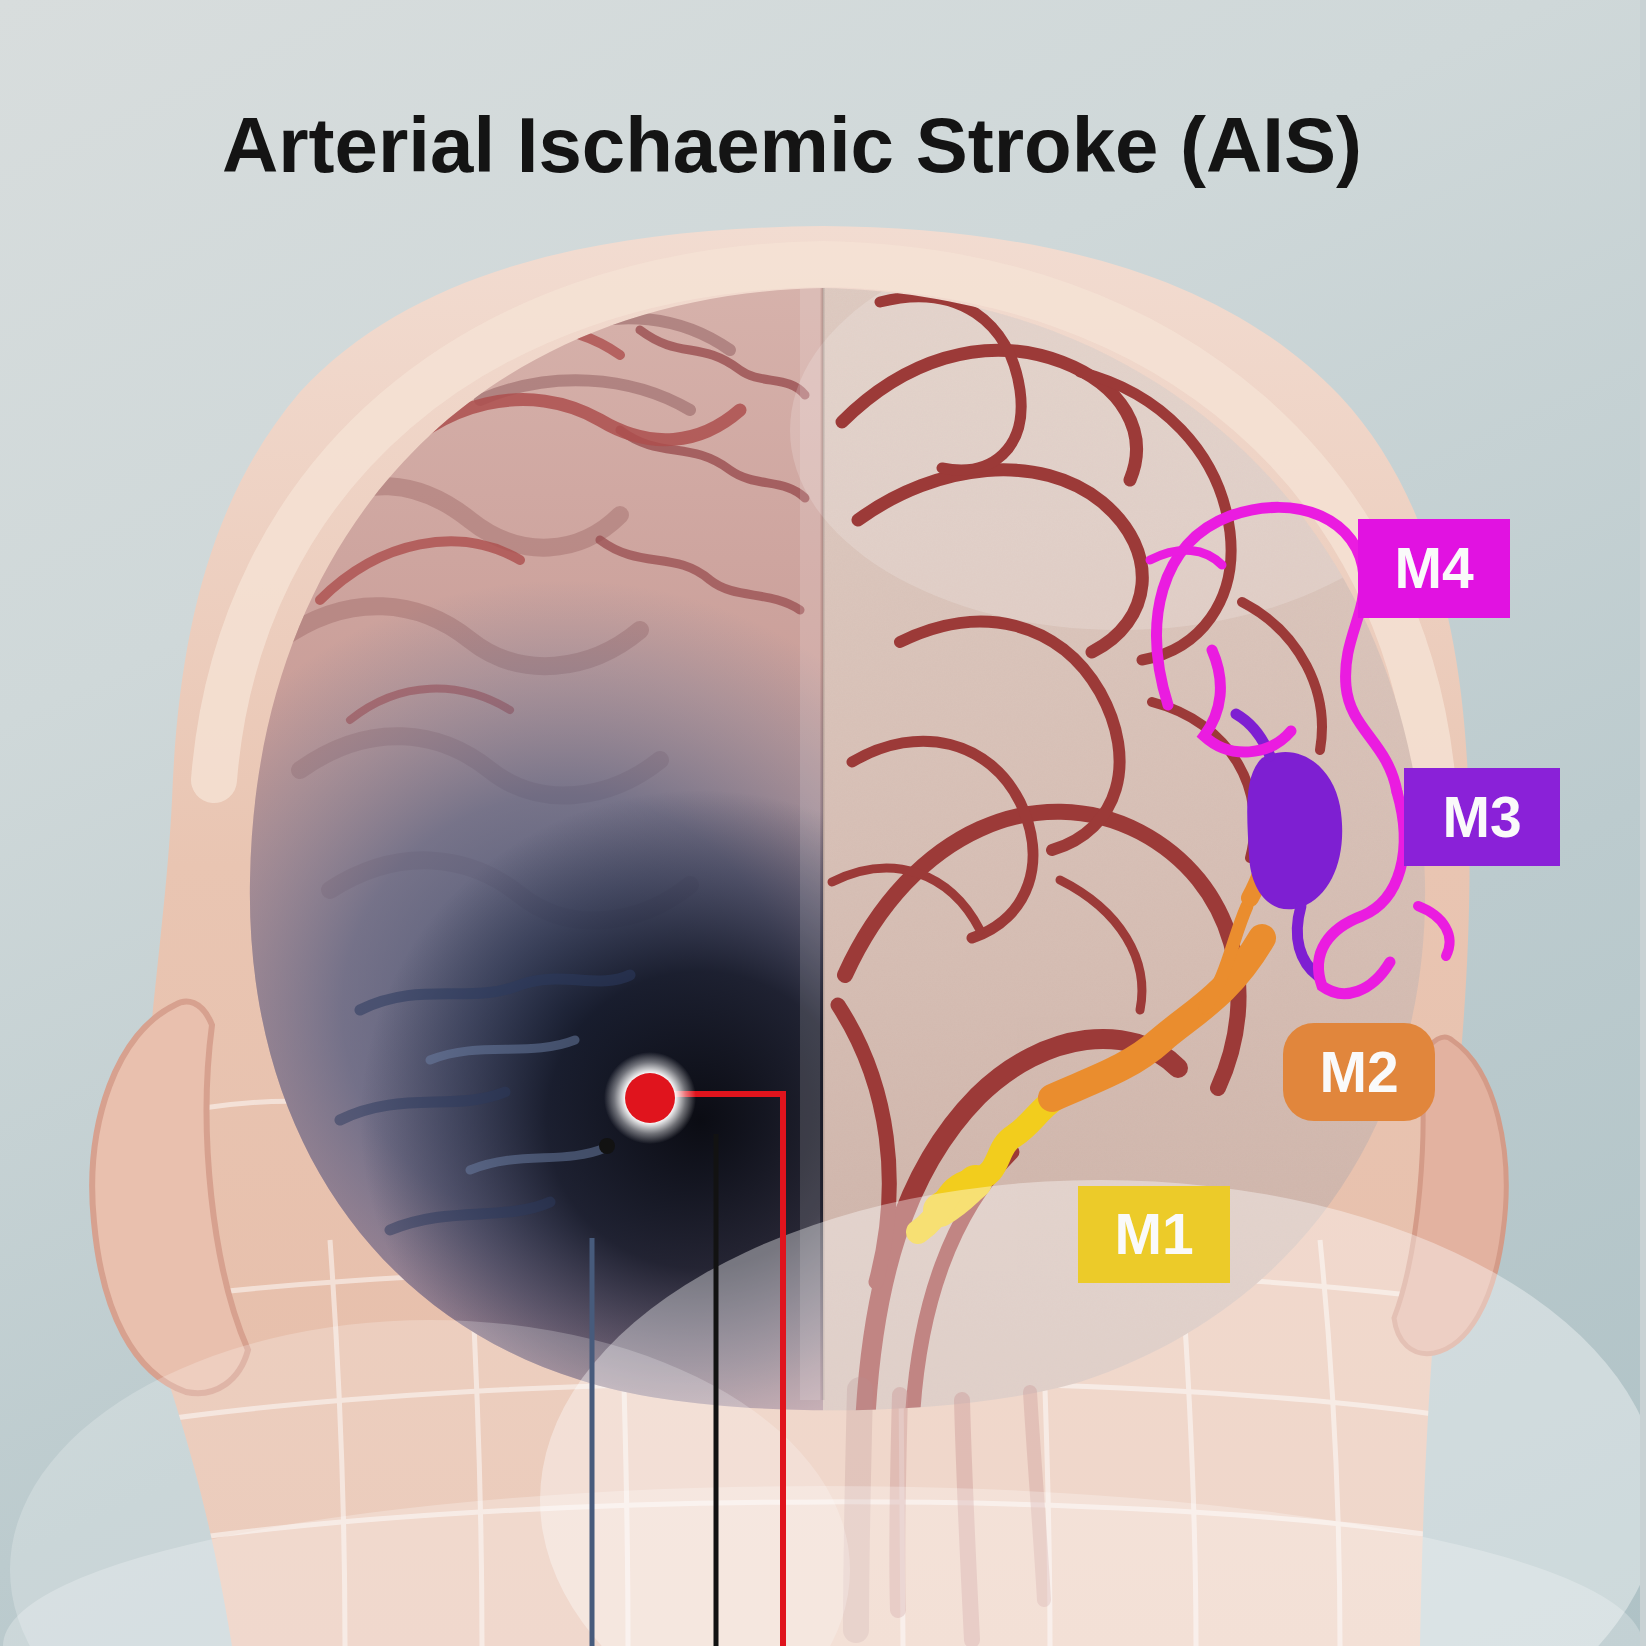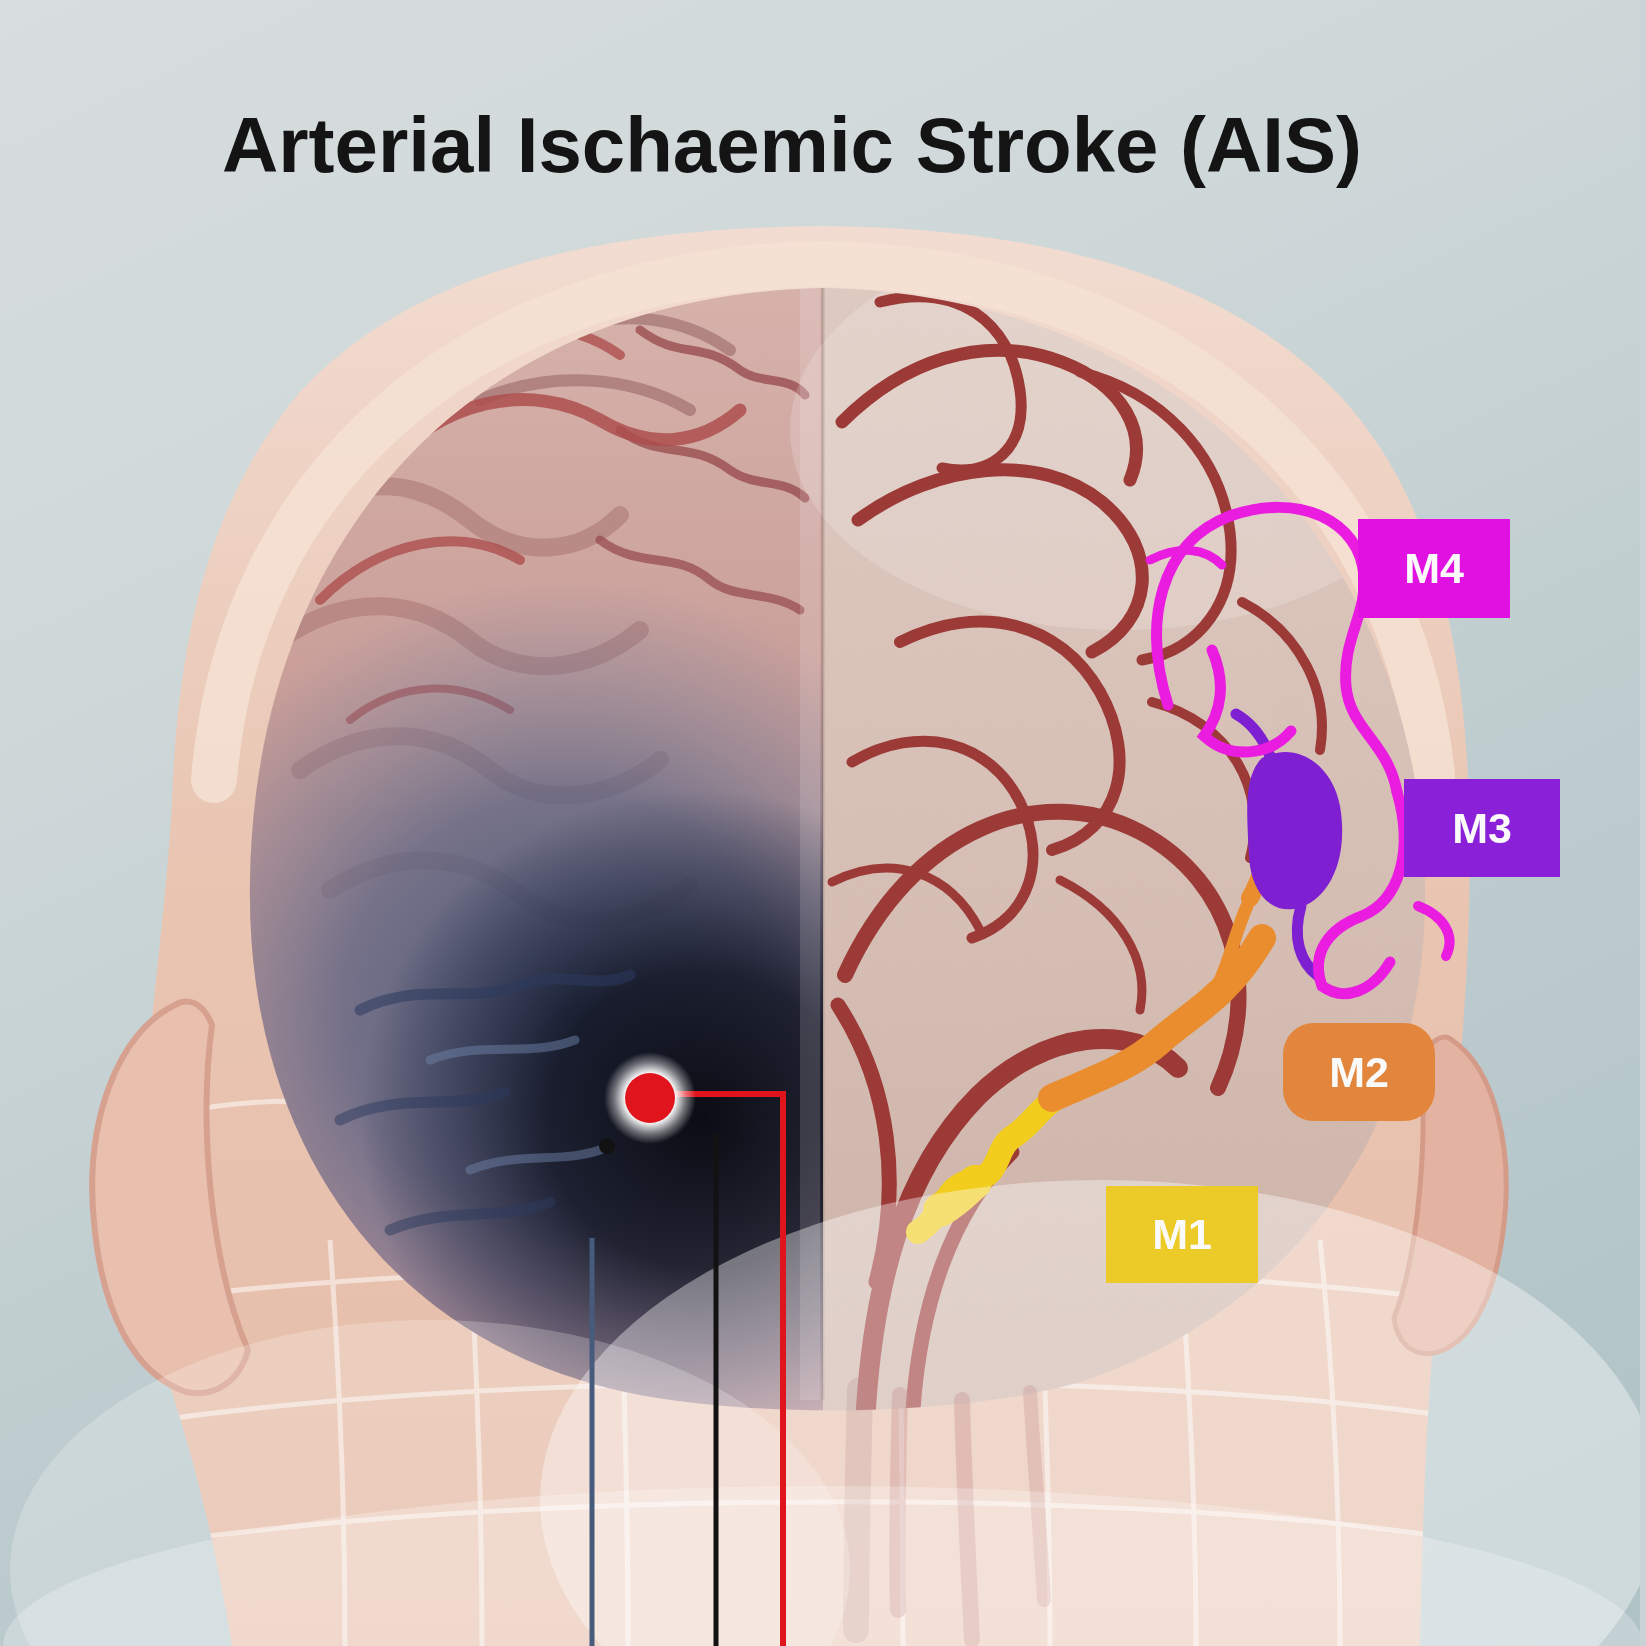--- a/index.html
+++ b/index.html
@@ -4,21 +4,21 @@
 <style>
   html,body{margin:0;padding:0;background:#c9d2d4;}
   #canvas{position:relative;width:1640px;height:1646px;overflow:hidden;
     font-family:"Liberation Sans",sans-serif;
     background:linear-gradient(155deg,#d8dddd 0%,#cfd8d9 30%,#bccbce 65%,#afc2c6 100%);}
   #scene{position:absolute;left:0;top:0;}
   .title{position:absolute;top:100px;left:0;width:100%;text-align:center;
     font-size:78px;font-weight:700;color:#141414;transform:translateX(-28px);
     letter-spacing:0;}
   .seg-label{position:absolute;display:flex;align-items:center;justify-content:center;
-    color:#fafafa;font-size:43px;font-weight:700;line-height:1;}
+    color:#fafafa;font-size:57px;font-weight:700;line-height:1;}
   .m4{left:1358px;top:519px;width:152px;height:99px;}
   .m3{left:1404px;top:768px;width:156px;height:98px;}
   .m2{left:1283px;top:1023px;width:152px;height:98px;}
   .m1{left:1078px;top:1186px;width:152px;height:97px;}
 </style>
 </head>
 <body>
 
 <div id="canvas">
 
@@ -208,17 +208,17 @@
     <circle cx="607" cy="1146" r="8" fill="#121212"></circle>
     <path fill="none" stroke="#e0141d" stroke-width="6" d="M 662 1094 L 783 1094 L 783 1646"></path>
     <circle cx="650" cy="1098" r="46" fill="url(#glowG)"></circle>
     <circle cx="650" cy="1098" r="25" fill="#e0141d"></circle>
   </g>
 </svg>
 
 <div class="title">Arterial Ischaemic Stroke (AIS)</div>
 
 <div class="seg-label m4" style="background-color: rgb(225, 18, 225);">M4</div>
-<div class="seg-label m3" style="background-color: rgb(138, 33, 216); margin-top: 11px;">M3</div>
+<div class="seg-label m3" style="background-color: rgb(138, 33, 216);">M3</div>
 <div class="seg-label m2" style="background-color: rgb(225, 134, 60); border-radius: 31px;">M2</div>
-<div class="seg-label m1" style="background-color: rgb(236, 203, 41); margin-left: 28px;">M1</div>
+<div class="seg-label m1" style="background-color: rgb(236, 203, 41);">M1</div>
 
 </div>
 
 </body></html>

